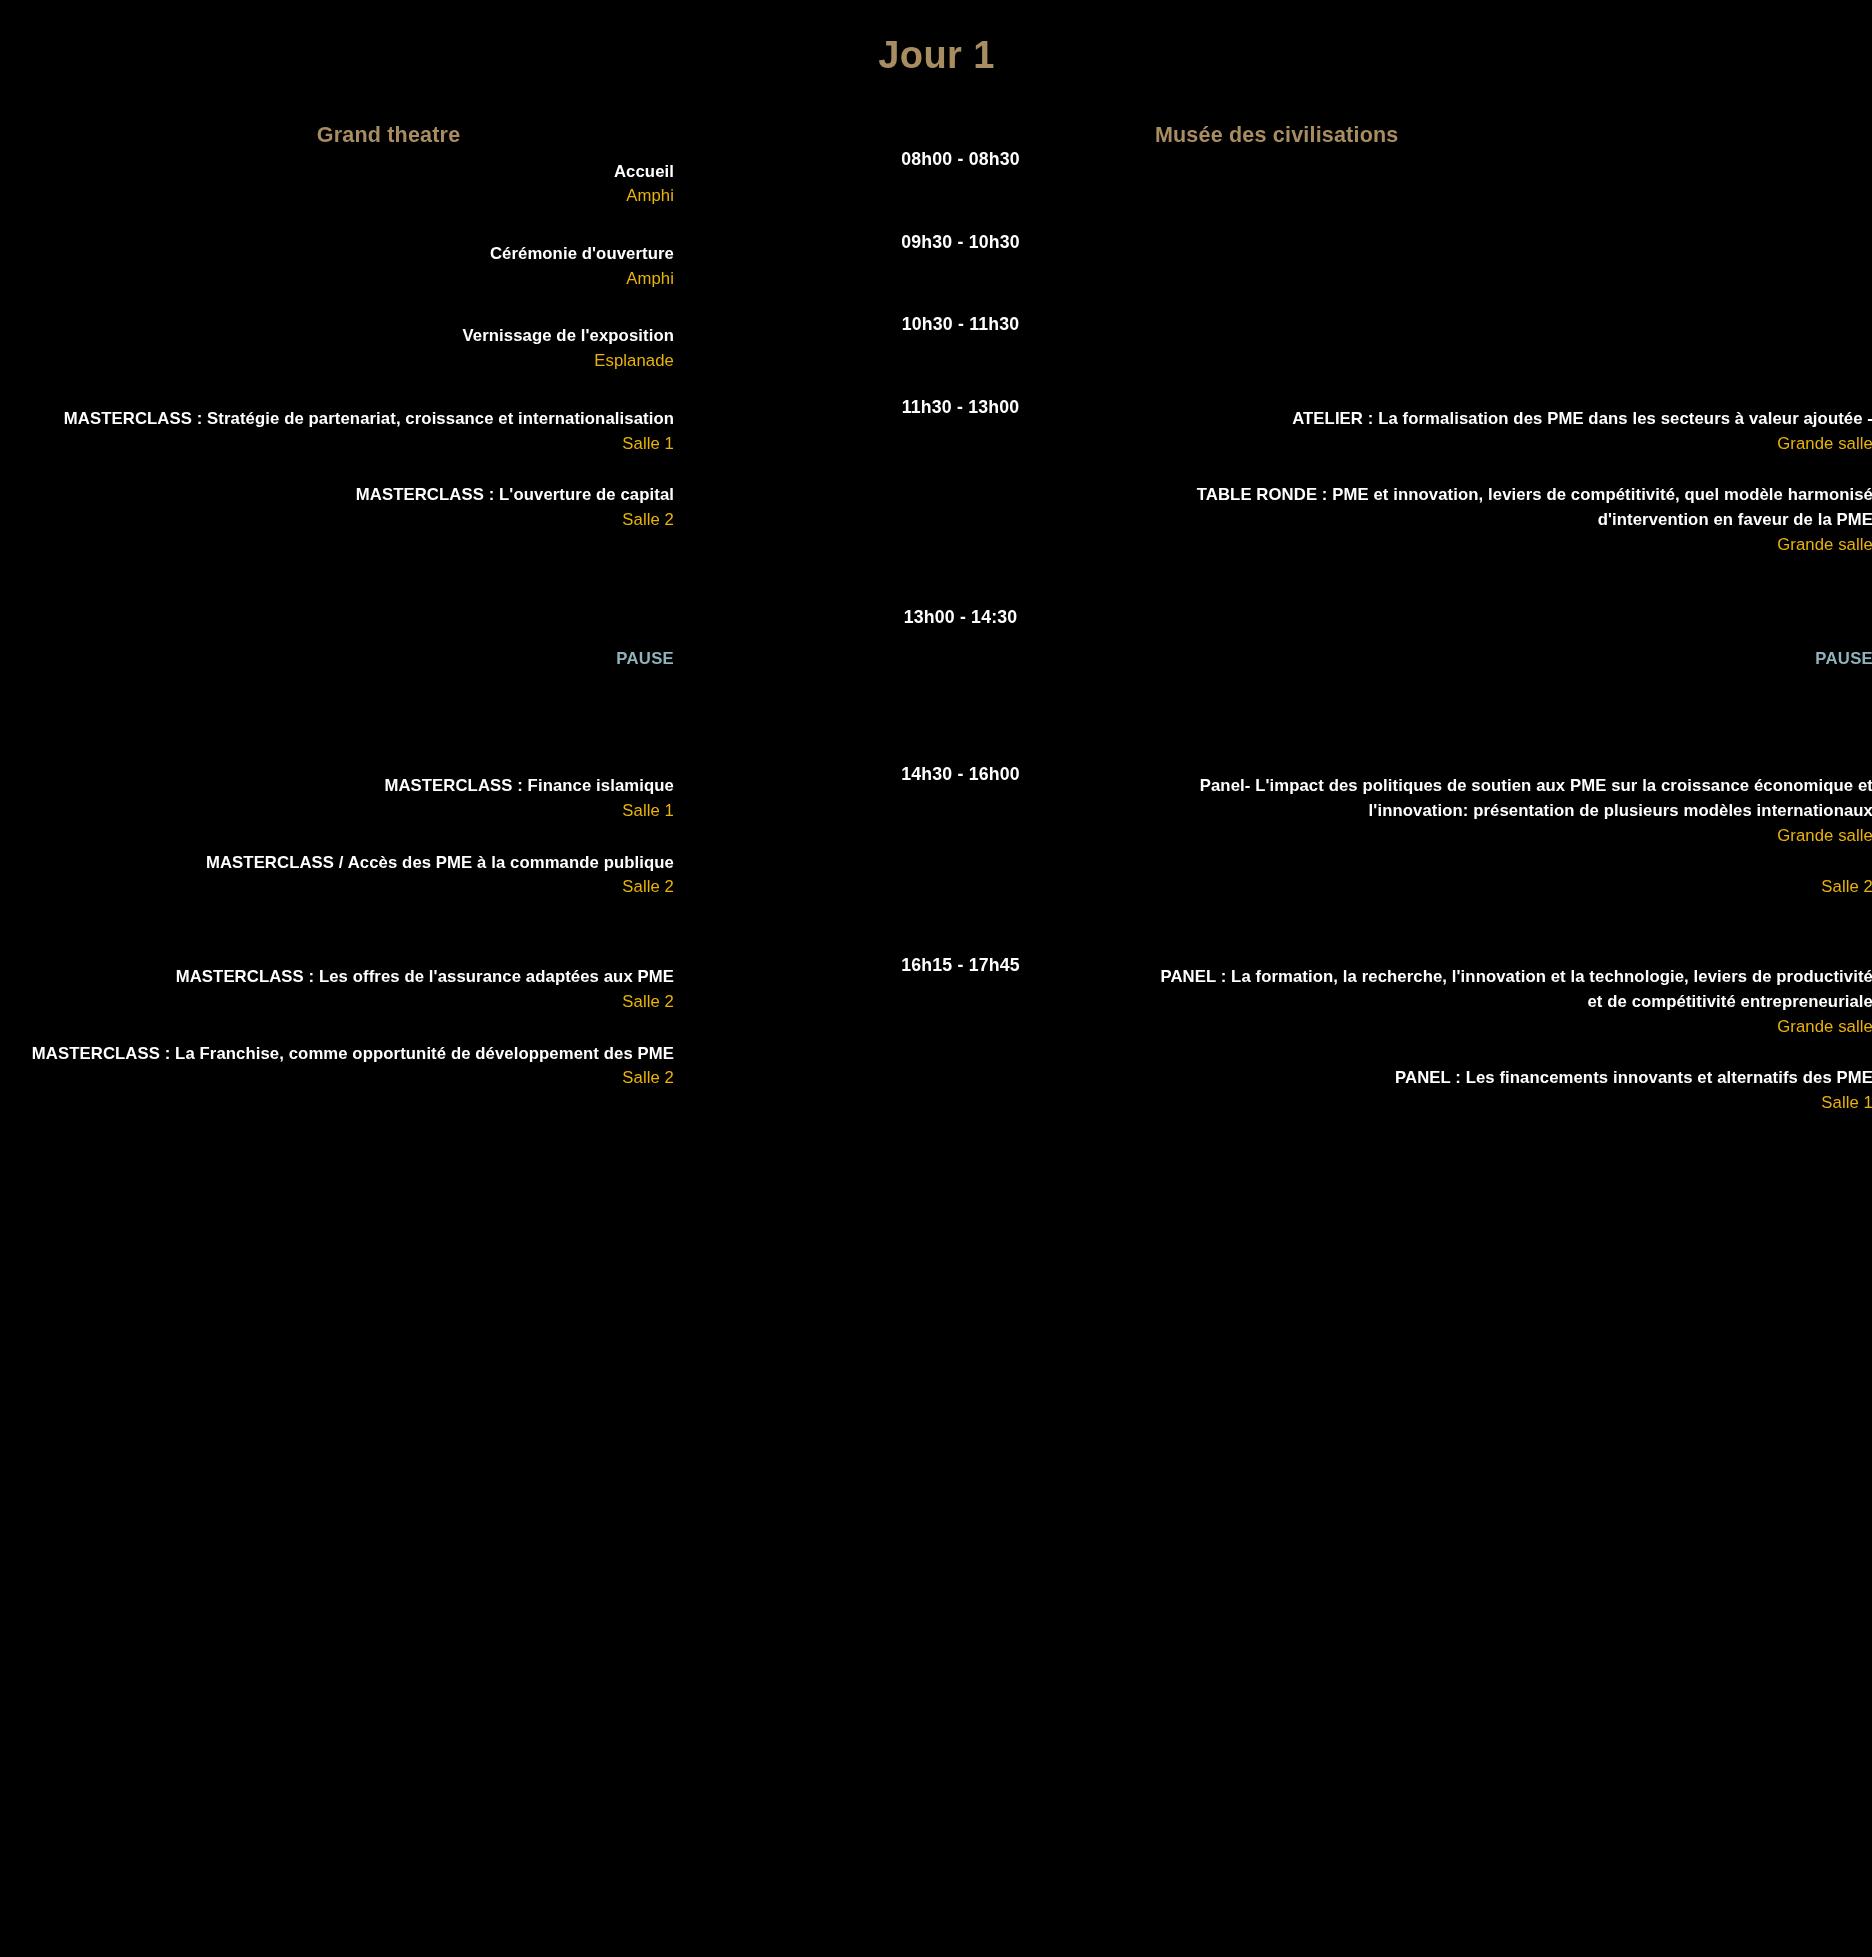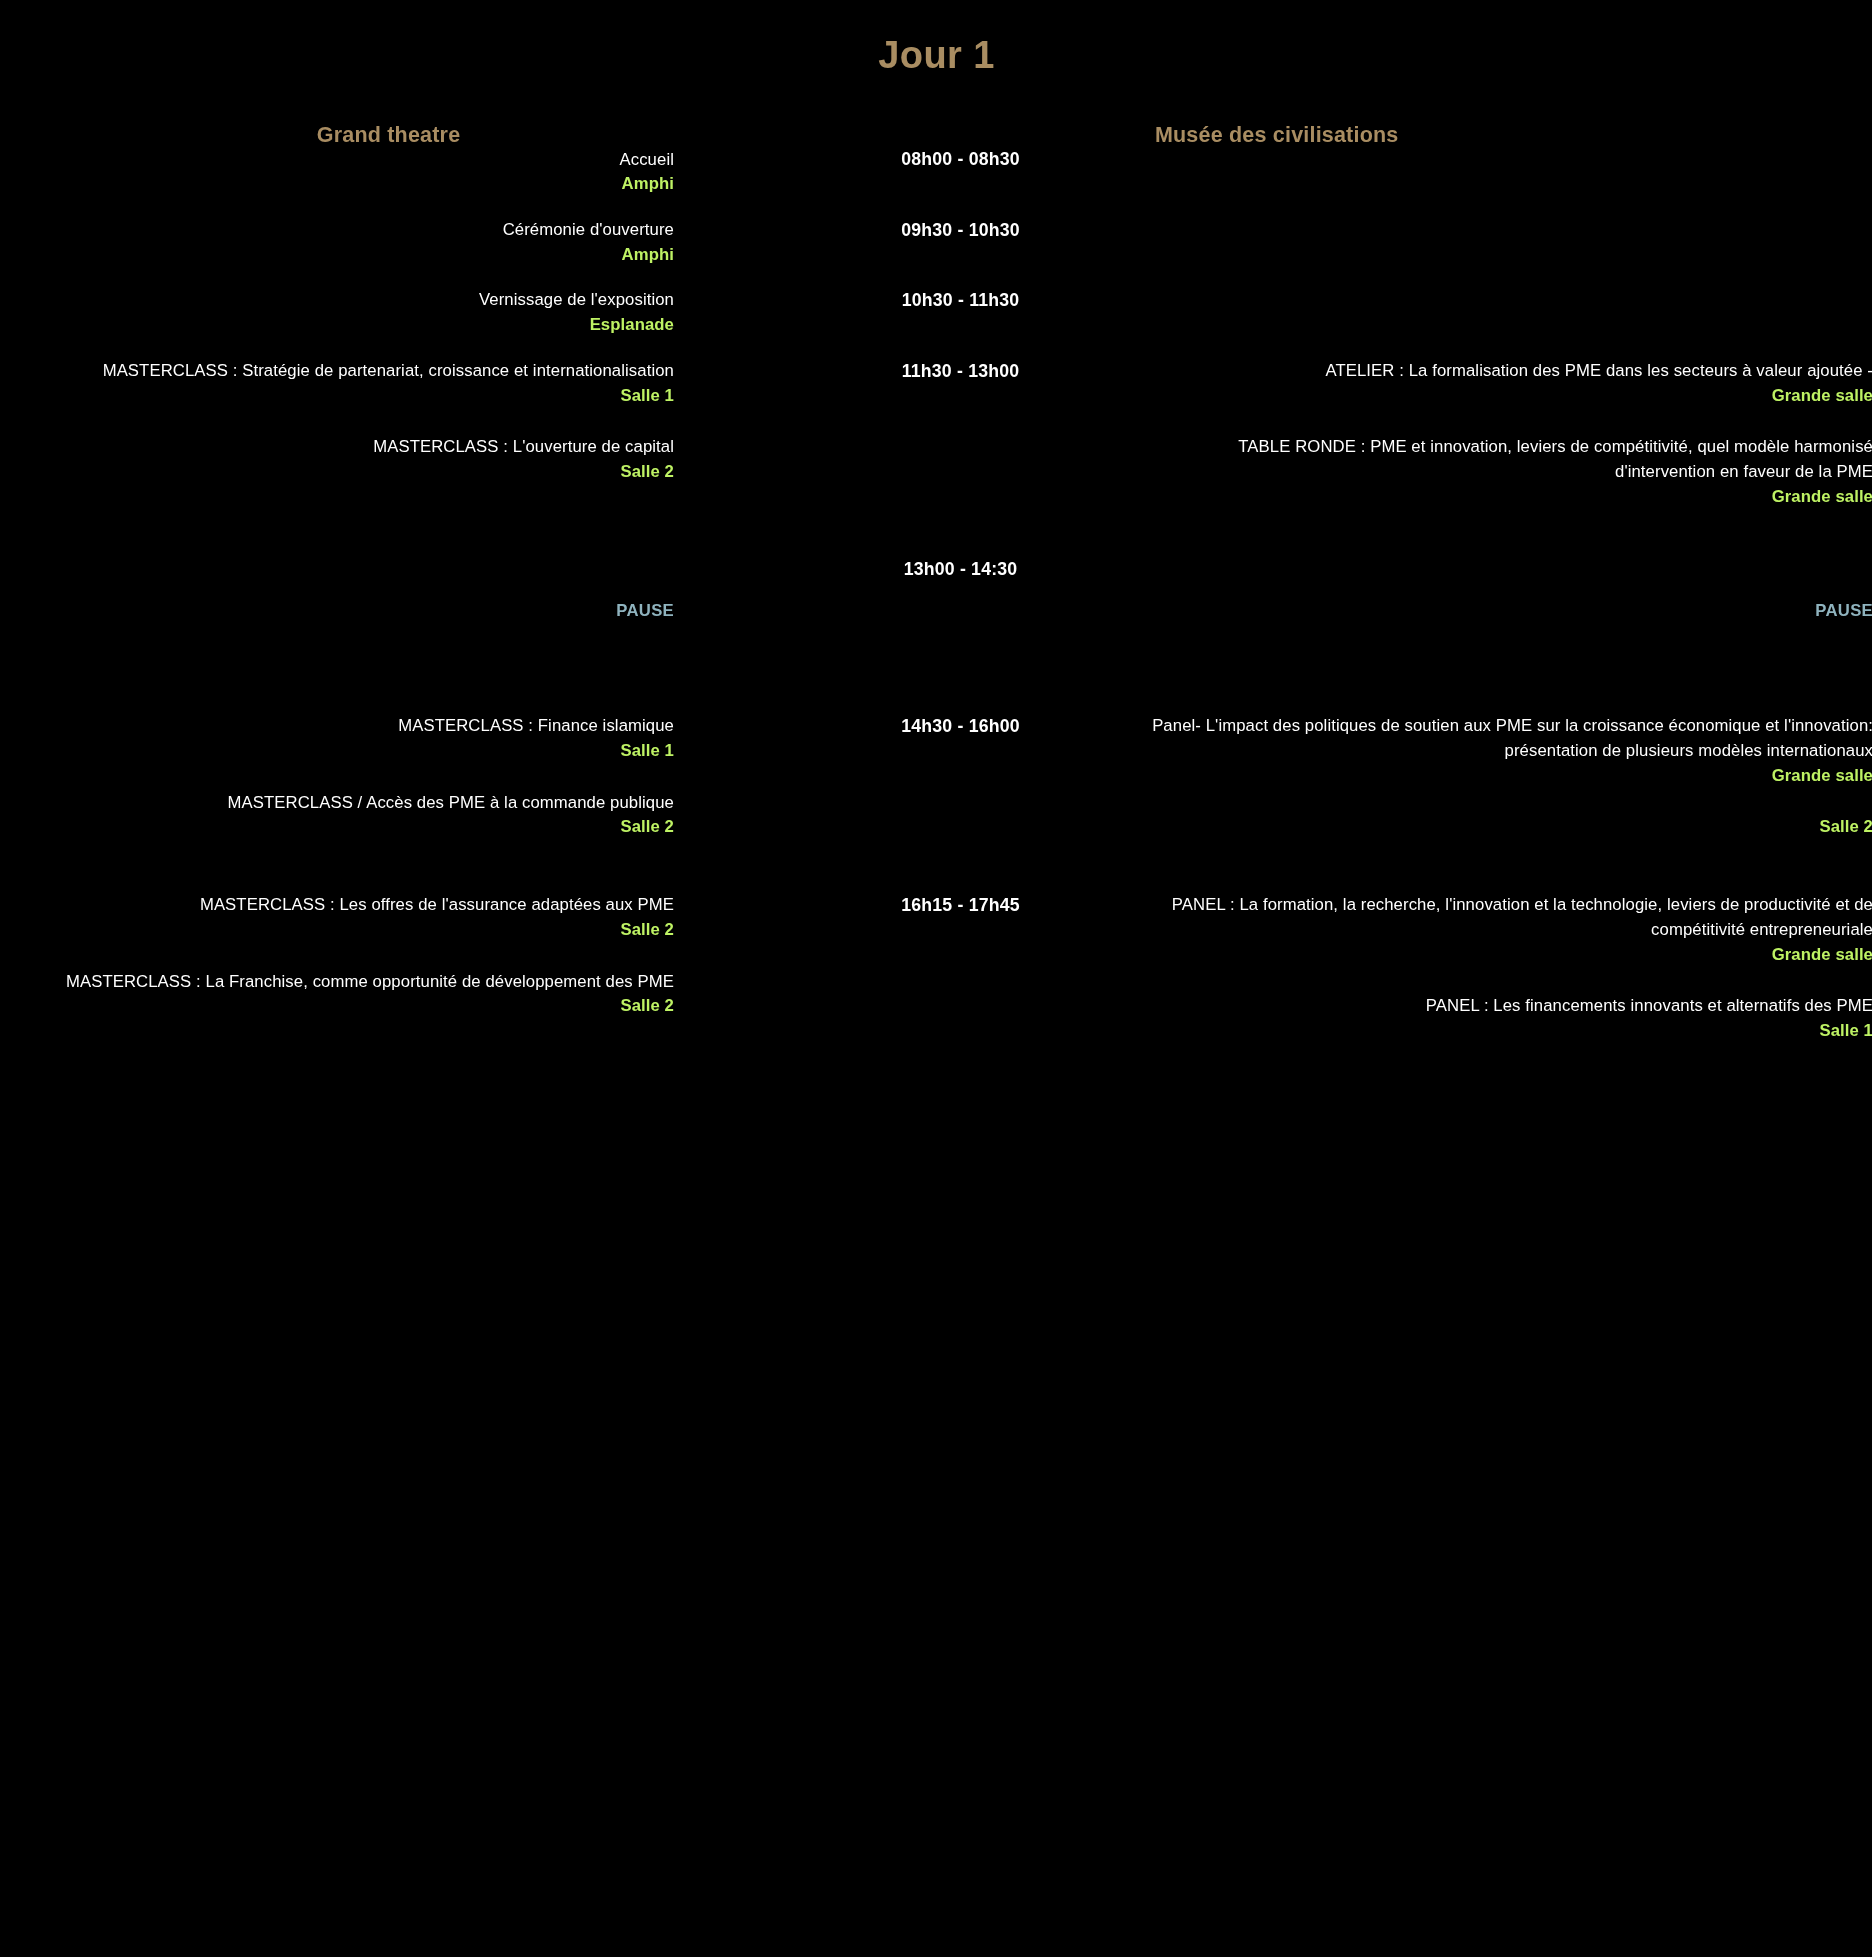--- a/index.html
+++ b/index.html
@@ -77,30 +77,31 @@
     width: 726px;
     text-align: right;
     padding-left: 4.8px;
   }
 
   .session { margin-bottom: 27px; }
   .session:last-child { margin-bottom: 0; }
 
   .session-title {
     font-size: 16.7px;
-    font-weight: 400;
+    font-weight: 700;
     color: #ffffff;
     line-height: 1.48;
     letter-spacing: 0.1px;
+    margin-top: 12px;
   }
 
   .session-room {
     font-size: 16.7px;
-    font-weight: 700;
-    color: #bef264;
+    font-weight: 400;
+    color: #eab308;
     line-height: 1.48;
     letter-spacing: 0.1px;
   }
 
   .session-pause {
     font-size: 16.7px;
     font-weight: 700;
     color: #8fb3be;
     line-height: 1.48;
     letter-spacing: 0.3px;

